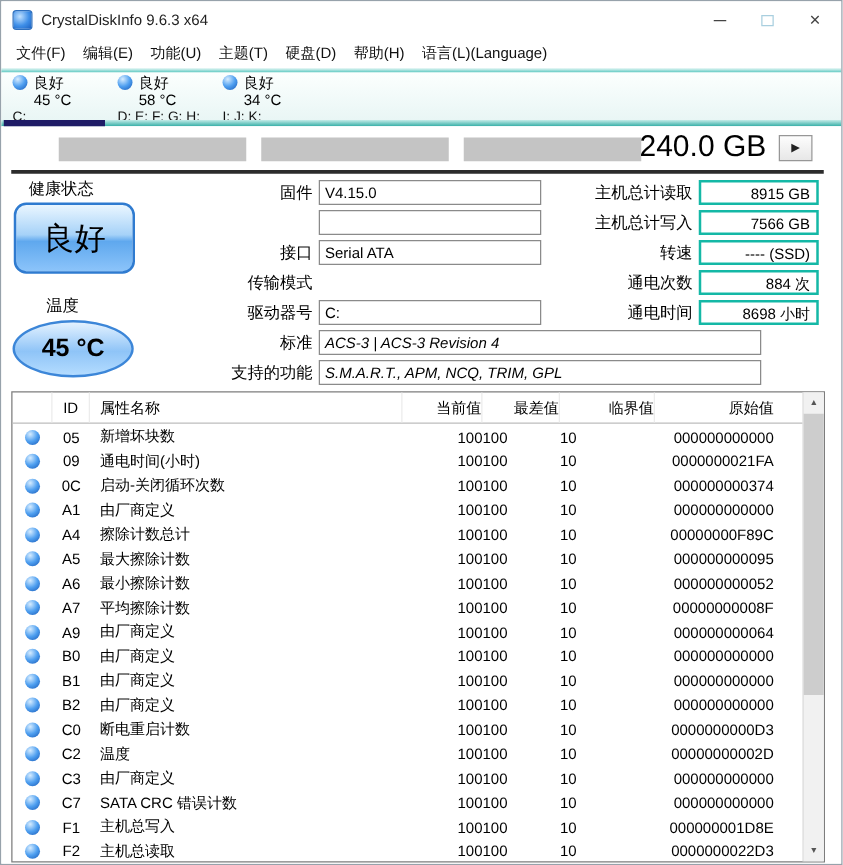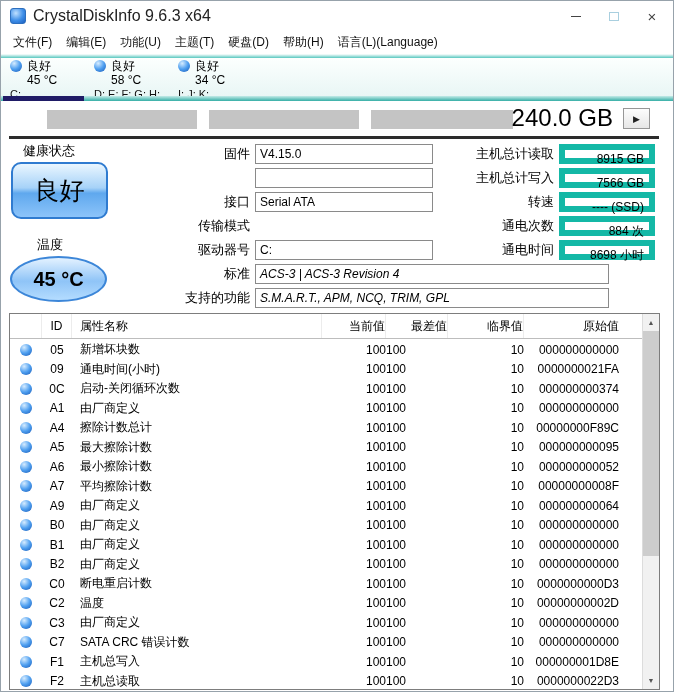--- a/index.html
+++ b/index.html
@@ -5,21 +5,21 @@
   * { box-sizing: border-box; margin: 0; padding: 0; }
   html, body { width: 674px; height: 692px; }
   body { font-family: "Liberation Sans", "DejaVu Sans", sans-serif; background: #e8e8e8; }
 
   .window { position: relative; width: 674px; height: 692px; background: #fff; border: 1px solid #97a2ab; overflow: hidden; }
 
   
   .titlebar { position: absolute; top: 0; left: 0; right: 0; height: 30px; background: #fff; display: flex; align-items: center; }
   .app-icon { width: 16px; height: 16px; margin-left: 9px; border-radius: 3px; border: 1px solid #2d6fbe;
               background: radial-gradient(circle at 35% 30%, #bfe0ff, #3f8fe8 55%, #1a5fc0); }
-  .title-text { margin-left: 7px; font-size: 16px; color: #222; }
+  .title-text { margin-left: 7px; font-size: 12px; color: #222; }
   .win-controls { position: absolute; right: 2px; top: 0; height: 30px; display: flex; }
   .win-btn { width: 38px; height: 30px; display: flex; align-items: center; justify-content: center; cursor: default; }
   .glyph-min { width: 10px; height: 1px; background: #444; }
   .glyph-max { width: 10px; height: 9px; border: 1px solid #a9cfdf; }
   .glyph-close { font-size: 15px; color: #444; line-height: 1; }
 
   
   .menubar { position: absolute; top: 30px; left: 0; right: 0; height: 23px; background: #fff; display: flex; align-items: center; padding-left: 5px; font-size: 12px; color: #111; }
   .menu-item { padding: 4px 7px; white-space: nowrap; }
 
@@ -58,33 +58,33 @@
   .fields { position: absolute; top: 41px; left: 118px; width: 498px; }
   .field-row { display: flex; align-items: center; height: 24px; }
   .field-label { width: 136px; text-align: right; padding-right: 5px; font-size: 13px; white-space: nowrap; color: #000; }
   .field-box { width: 178px; height: 20px; border: 1px solid #8a8a8a; background: #fff; font-size: 12px; line-height: 18px; padding-left: 4px; white-space: nowrap; overflow: hidden; color: #000; }
   .field-row.wide .field-box { width: 354px; font-style: italic; }
 
   
   .stats { position: absolute; top: 41px; left: 438px; width: 222px; }
   .stat-row { display: flex; align-items: center; height: 24px; }
   .stat-label { width: 120px; text-align: right; padding-right: 5px; font-size: 13px; white-space: nowrap; color: #000; }
-  .stat-box { width: 96px; height: 20px; border: 6px solid #14b8a6; background: #fff; font-size: 12px; line-height: 18px; padding-right: 5px; text-align: right; color: #000; }
+  .stat-box { width: 96px; height: 20px; border: 2px solid #14b8a6; background: #fff; font-size: 12px; line-height: 18px; padding-right: 5px; text-align: right; color: #000; }
 
   
   .smart { position: absolute; top: 212px; left: 8px; width: 651px; bottom: 1px; border: 1px solid #7d7d7d; background: #fff; }
   .thead { display: flex; align-items: stretch; height: 25px; border-bottom: 1px solid #bdbdbd; font-size: 12px; padding-right: 17px; color: #000; }
   .thead > div { display: flex; align-items: center; border-right: 1px solid #ececec; }
   .thead > div:last-child { border-right: none; }
   .col-dot { width: 32px; flex: none; }
   .col-id { width: 30px; flex: none; justify-content: center; text-align: center; }
   .col-name { flex: 1; padding-left: 8px; }
   .col-cur { width: 64px; flex: none; justify-content: flex-end; text-align: right; }
   .col-worst { width: 62px; flex: none; justify-content: flex-end; }
-  .col-thr { width: 76px; flex: none; justify-content: flex-end; text-align: right; }
+  .col-thr { width: 76px; flex: none; justify-content: flex-end; }
   .col-raw { width: 118px; flex: none; justify-content: flex-end; text-align: right; padding-right: 23px; }
   .tbody { position: absolute; top: 26px; left: 0; right: 17px; bottom: 0; overflow: hidden; }
   .trow { display: flex; align-items: center; height: 19.5px; font-size: 12px; color: #000; }
   .trow .col-dot { display: flex; justify-content: center; }
   .row-sphere { width: 12px; height: 12px; border-radius: 50%; background: radial-gradient(circle at 35% 28%, #d6ecff, #4e9ff0 50%, #1757b4); }
 
   
   .vscroll { position: absolute; top: 0; right: 0; bottom: 0; width: 17px; background: #f1f1f1; border-left: 1px solid #dcdcdc; }
   .scroll-btn { position: absolute; left: 0; width: 16px; height: 17px; display: flex; align-items: center; justify-content: center; font-size: 7px; color: #555; background: #f1f1f1; }
   .scroll-btn.up { top: 0; }

